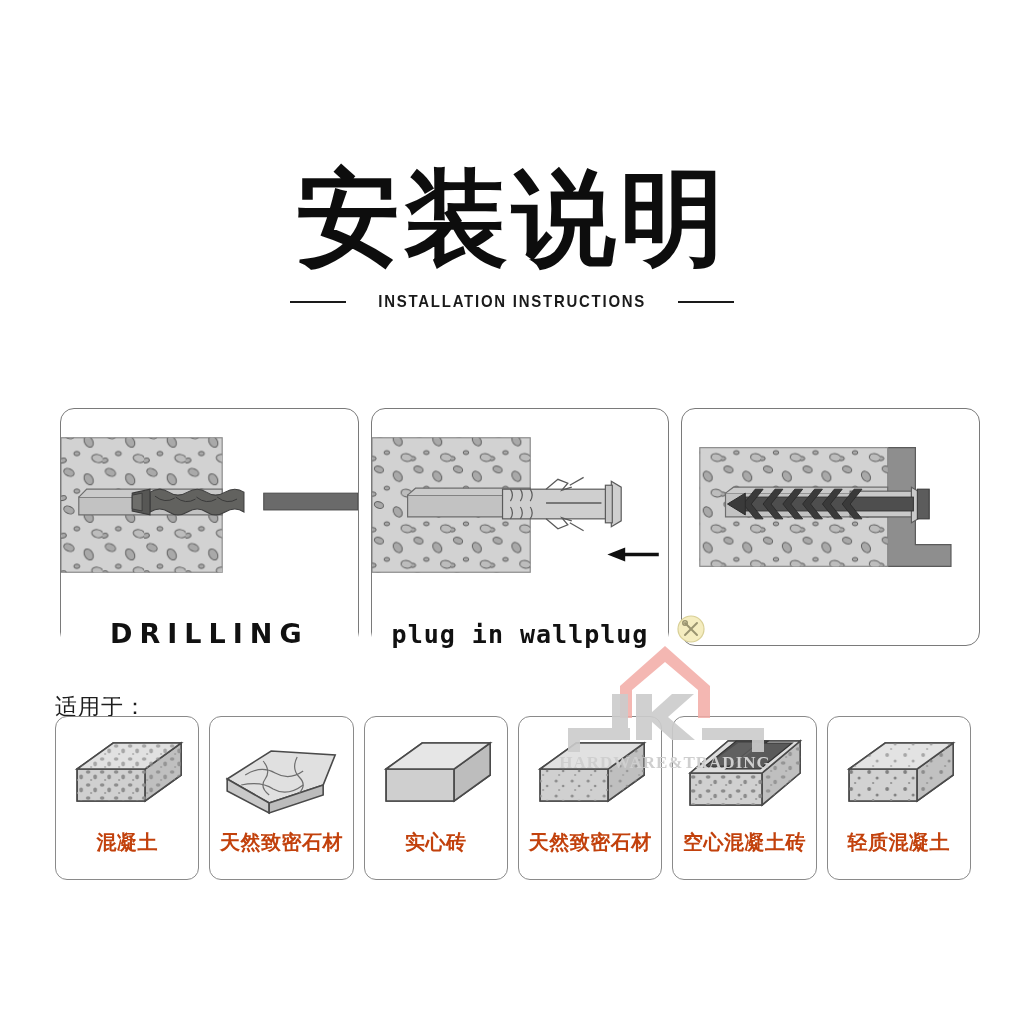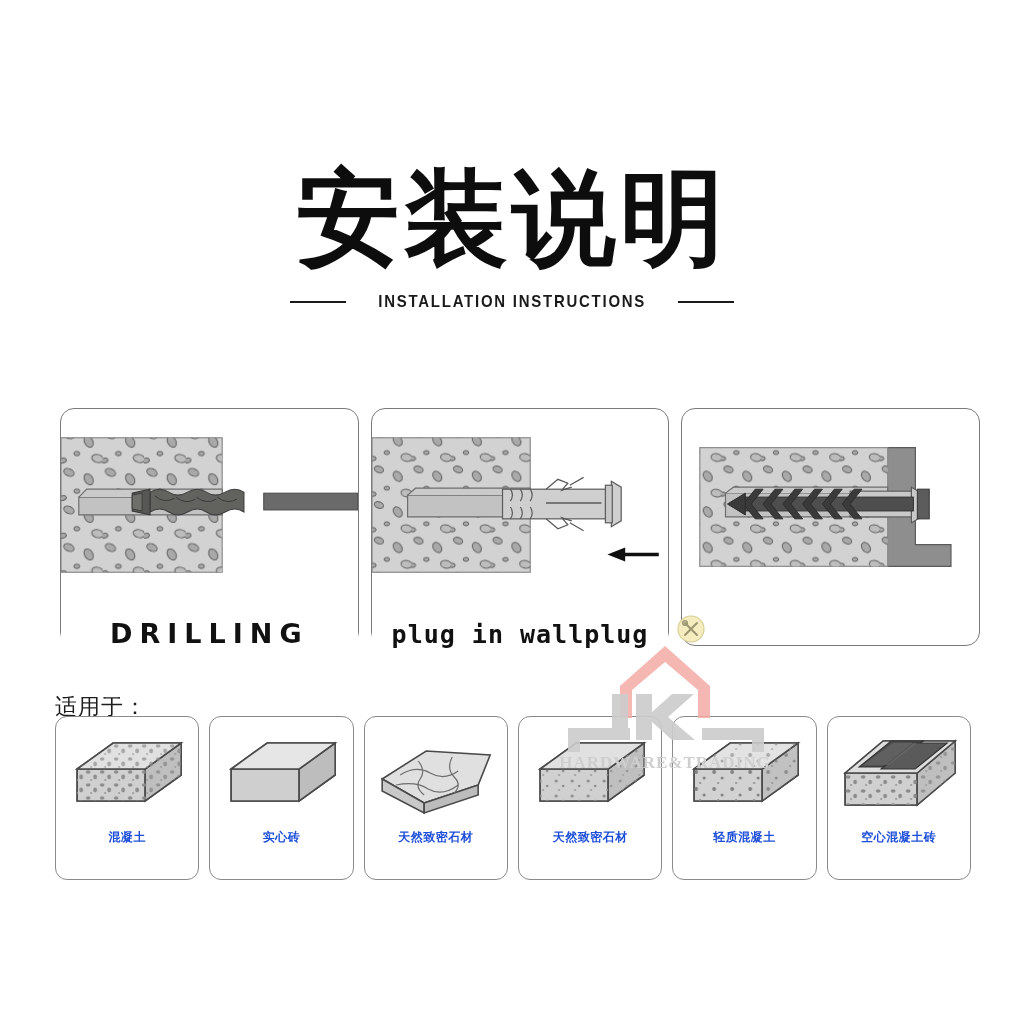--- a/index.html
+++ b/index.html
@@ -141,23 +141,23 @@
     display: flex;
     flex-direction: column;
     align-items: center;
     justify-content: flex-start;
   }
   .material-art {
     width: 100%;
     height: 112px;
   }
   .material-label {
-    font-size: 12px;
+    font-size: 20px;
     font-weight: 700;
-    color: #1d4ed8;
+    color: #c2410c;
     letter-spacing: 0.5px;
     font-family: "DejaVu Sans", "Liberation Sans", sans-serif;
     text-align: center;
     white-space: nowrap;
   }
 
   
   #watermark {
     position: absolute;
     left: 520px;
@@ -343,60 +343,83 @@
       <path d="M20 52 L56 26 L124 26 L88 52 Z" fill="#e1e1e1" stroke="#4a4a4a" stroke-width="1.6"></path>
       <path d="M20 52 L88 52 L88 84 L20 84 Z" fill="url(#spk1)"></path>
       <path d="M88 52 L124 26 L124 58 L88 84 Z" fill="url(#spk1)" opacity="0.85"></path>
       <path d="M20 52 L56 26 L124 26 L88 52 Z" fill="url(#spk1)" opacity="0.7"></path>
     </svg>
     <div class="material-label">混凝土</div>
   </div>
 
   <div class="material-card">
     <svg class="material-art" viewBox="0 0 140 112">
-      <path d="M20 52 L56 26 L124 26 L124 58 L88 84 L20 84 Z" fill="#d6d6d6" stroke="#4a4a4a" stroke-width="1.6"></path>
-      <path d="M20 52 L88 52 L88 84 L20 84 Z" fill="#cfcfcf" stroke="#4a4a4a" stroke-width="1.6"></path>
-      <path d="M88 52 L124 26 L124 58 L88 84 Z" fill="#bdbdbd" stroke="#4a4a4a" stroke-width="1.6"></path>
-      <path d="M20 52 L56 26 L124 26 L88 52 Z" fill="#e6e6e6" stroke="#4a4a4a" stroke-width="1.6"></path>
-    </svg>
-    <div class="material-label">实心砖</div>
-  </div>
-
-  <div class="material-card">
-    <svg class="material-art" viewBox="0 0 140 112">
       <path d="M16 62 L60 34 L124 38 L112 68 L58 86 Z" fill="#e0e0e0" stroke="#4a4a4a" stroke-width="1.6"></path>
       <path d="M16 62 L58 86 L58 96 L16 74 Z" fill="#c9c9c9" stroke="#4a4a4a" stroke-width="1.6"></path>
       <path d="M58 86 L112 68 L112 78 L58 96 Z" fill="#bcbcbc" stroke="#4a4a4a" stroke-width="1.6"></path>
       <g fill="none" stroke="#6e6e6e" stroke-width="1.2">
         <path d="M34 58 q16 -10 30 -2 q14 8 28 -2"></path>
         <path d="M30 68 q20 -4 32 4 q14 8 30 -4"></path>
         <path d="M52 44 q8 10 2 18 q-6 8 4 16"></path>
         <path d="M86 40 q-6 12 2 20 q8 8 0 16"></path>
       </g>
     </svg>
     <div class="material-label">天然致密石材</div>
   </div>
 
   <div class="material-card">
     <svg class="material-art" viewBox="0 0 140 112">
+      <path d="M20 52 L56 26 L124 26 L124 58 L88 84 L20 84 Z" fill="#d6d6d6" stroke="#4a4a4a" stroke-width="1.6"></path>
+      <path d="M20 52 L88 52 L88 84 L20 84 Z" fill="#cfcfcf" stroke="#4a4a4a" stroke-width="1.6"></path>
+      <path d="M88 52 L124 26 L124 58 L88 84 Z" fill="#bdbdbd" stroke="#4a4a4a" stroke-width="1.6"></path>
+      <path d="M20 52 L56 26 L124 26 L88 52 Z" fill="#e6e6e6" stroke="#4a4a4a" stroke-width="1.6"></path>
+    </svg>
+    <div class="material-label">实心砖</div>
+  </div>
+
+  <div class="material-card">
+    <svg class="material-art" viewBox="0 0 140 112">
       <defs>
         <pattern id="spk2" width="16" height="15" patternUnits="userSpaceOnUse">
           <circle cx="4" cy="4" r="1.6" fill="#8d8d8d"></circle>
           <circle cx="11" cy="9" r="1.3" fill="#8d8d8d"></circle>
           <circle cx="7" cy="13" r="1.0" fill="#9a9a9a"></circle>
         </pattern>
       </defs>
       <path d="M20 52 L56 26 L124 26 L124 58 L88 84 L20 84 Z" fill="#d6d6d6" stroke="#4a4a4a" stroke-width="1.6"></path>
       <path d="M20 52 L88 52 L88 84 L20 84 Z" fill="#d0d0d0" stroke="#4a4a4a" stroke-width="1.6"></path>
       <path d="M88 52 L124 26 L124 58 L88 84 Z" fill="#bfbfbf" stroke="#4a4a4a" stroke-width="1.6"></path>
       <path d="M20 52 L56 26 L124 26 L88 52 Z" fill="#e1e1e1" stroke="#4a4a4a" stroke-width="1.6"></path>
       <path d="M20 52 L88 52 L88 84 L20 84 Z" fill="url(#spk2)"></path>
       <path d="M88 52 L124 26 L124 58 L88 84 Z" fill="url(#spk2)" opacity="0.8"></path>
     </svg>
     <div class="material-label">天然致密石材</div>
+  </div>
+
+  <div class="material-card">
+    <svg class="material-art" viewBox="0 0 140 112">
+      <defs>
+        <pattern id="spk4" width="15" height="14" patternUnits="userSpaceOnUse">
+          <ellipse cx="4" cy="4" rx="2.4" ry="1.8" fill="#8a8a8a"></ellipse>
+          <ellipse cx="11" cy="9" rx="1.8" ry="2.3" fill="#8a8a8a"></ellipse>
+          <circle cx="7" cy="12" r="1.1" fill="#979797"></circle>
+        </pattern>
+      </defs>
+      <path d="M16 56 L54 24 L126 24 L126 56 L88 88 L16 88 Z" fill="#d6d6d6" stroke="#4a4a4a" stroke-width="1.6"></path>
+      <path d="M16 56 L88 56 L88 88 L16 88 Z" fill="#d0d0d0" stroke="#4a4a4a" stroke-width="1.6"></path>
+      <path d="M88 56 L126 24 L126 56 L88 88 Z" fill="#bfbfbf" stroke="#4a4a4a" stroke-width="1.6"></path>
+      <path d="M16 56 L54 24 L126 24 L88 56 Z" fill="#dedede" stroke="#4a4a4a" stroke-width="1.6"></path>
+      <path d="M16 56 L88 56 L88 88 L16 88 Z" fill="url(#spk4)"></path>
+      <path d="M88 56 L126 24 L126 56 L88 88 Z" fill="url(#spk4)" opacity="0.8"></path>
+
+      <path d="M30 50 L62 24 L94 24 L62 50 Z" fill="#4f4f4f" stroke="#333333" stroke-width="1.2"></path>
+      <path d="M52 52 L84 26 L118 26 L86 52 Z" fill="#5a5a5a" stroke="#333333" stroke-width="1.2"></path>
+      <path d="M34 48 L64 26 L88 26 L60 48 Z" fill="#6d6d6d" opacity="0.6"></path>
+    </svg>
+    <div class="material-label">空心混凝土砖</div>
   </div>
 
   <div class="material-card">
     <svg class="material-art" viewBox="0 0 140 112">
       <defs>
         <pattern id="spk3" width="18" height="17" patternUnits="userSpaceOnUse">
           <circle cx="4" cy="4" r="1.9" fill="#7f7f7f"></circle>
           <circle cx="12" cy="10" r="1.5" fill="#7f7f7f"></circle>
           <circle cx="8" cy="15" r="1.1" fill="#8d8d8d"></circle>
         </pattern>
@@ -404,36 +427,13 @@
       <path d="M20 52 L56 26 L124 26 L124 58 L88 84 L20 84 Z" fill="#d6d6d6" stroke="#4a4a4a" stroke-width="1.6"></path>
       <path d="M20 52 L88 52 L88 84 L20 84 Z" fill="#d2d2d2" stroke="#4a4a4a" stroke-width="1.6"></path>
       <path d="M88 52 L124 26 L124 58 L88 84 Z" fill="#c1c1c1" stroke="#4a4a4a" stroke-width="1.6"></path>
       <path d="M20 52 L56 26 L124 26 L88 52 Z" fill="#e3e3e3" stroke="#4a4a4a" stroke-width="1.6"></path>
       <path d="M20 52 L88 52 L88 84 L20 84 Z" fill="url(#spk3)"></path>
       <path d="M88 52 L124 26 L124 58 L88 84 Z" fill="url(#spk3)" opacity="0.8"></path>
       <path d="M20 52 L56 26 L124 26 L88 52 Z" fill="url(#spk3)" opacity="0.6"></path>
     </svg>
     <div class="material-label">轻质混凝土</div>
   </div>
-
-  <div class="material-card">
-    <svg class="material-art" viewBox="0 0 140 112">
-      <defs>
-        <pattern id="spk4" width="15" height="14" patternUnits="userSpaceOnUse">
-          <ellipse cx="4" cy="4" rx="2.4" ry="1.8" fill="#8a8a8a"></ellipse>
-          <ellipse cx="11" cy="9" rx="1.8" ry="2.3" fill="#8a8a8a"></ellipse>
-          <circle cx="7" cy="12" r="1.1" fill="#979797"></circle>
-        </pattern>
-      </defs>
-      <path d="M16 56 L54 24 L126 24 L126 56 L88 88 L16 88 Z" fill="#d6d6d6" stroke="#4a4a4a" stroke-width="1.6"></path>
-      <path d="M16 56 L88 56 L88 88 L16 88 Z" fill="#d0d0d0" stroke="#4a4a4a" stroke-width="1.6"></path>
-      <path d="M88 56 L126 24 L126 56 L88 88 Z" fill="#bfbfbf" stroke="#4a4a4a" stroke-width="1.6"></path>
-      <path d="M16 56 L54 24 L126 24 L88 56 Z" fill="#dedede" stroke="#4a4a4a" stroke-width="1.6"></path>
-      <path d="M16 56 L88 56 L88 88 L16 88 Z" fill="url(#spk4)"></path>
-      <path d="M88 56 L126 24 L126 56 L88 88 Z" fill="url(#spk4)" opacity="0.8"></path>
-
-      <path d="M30 50 L62 24 L94 24 L62 50 Z" fill="#4f4f4f" stroke="#333333" stroke-width="1.2"></path>
-      <path d="M52 52 L84 26 L118 26 L86 52 Z" fill="#5a5a5a" stroke="#333333" stroke-width="1.2"></path>
-      <path d="M34 48 L64 26 L88 26 L60 48 Z" fill="#6d6d6d" opacity="0.6"></path>
-    </svg>
-    <div class="material-label">空心混凝土砖</div>
-  </div>
 </div>
 
 </body></html>

